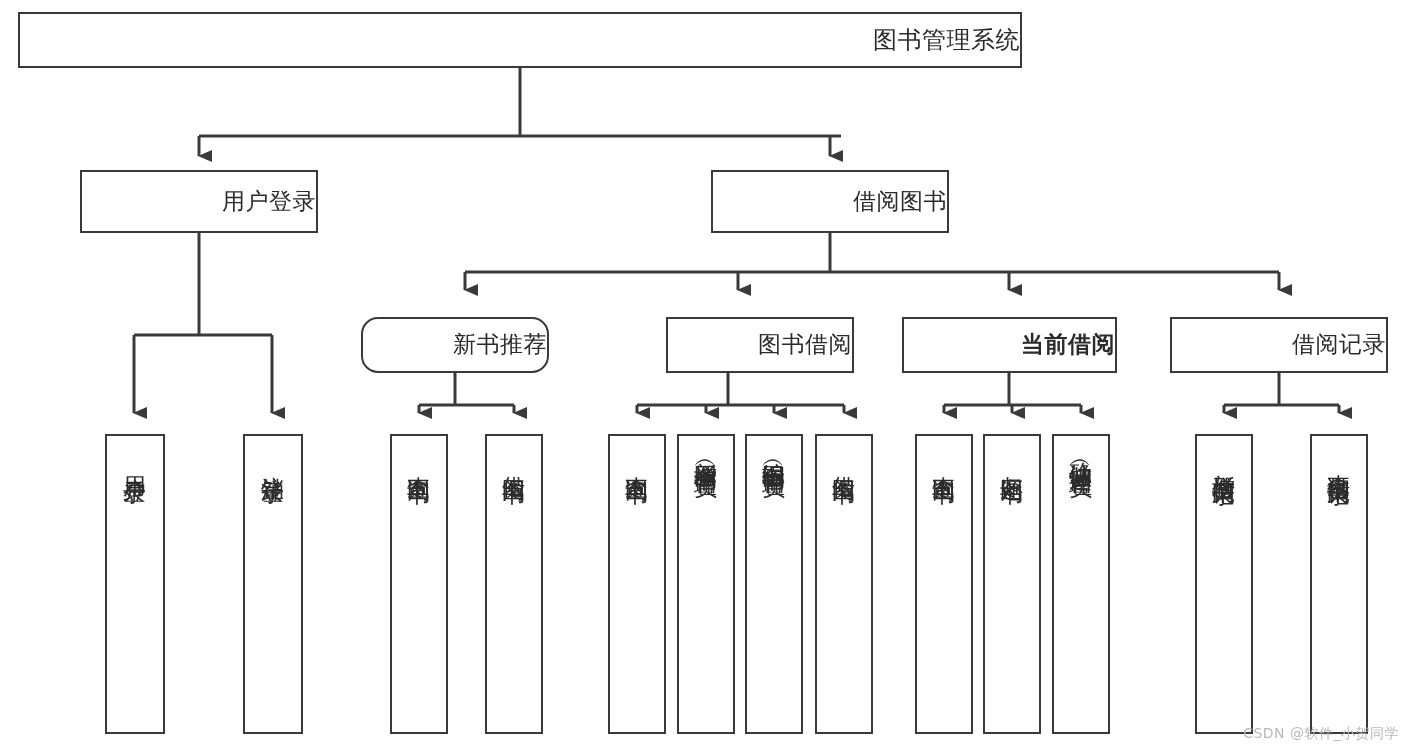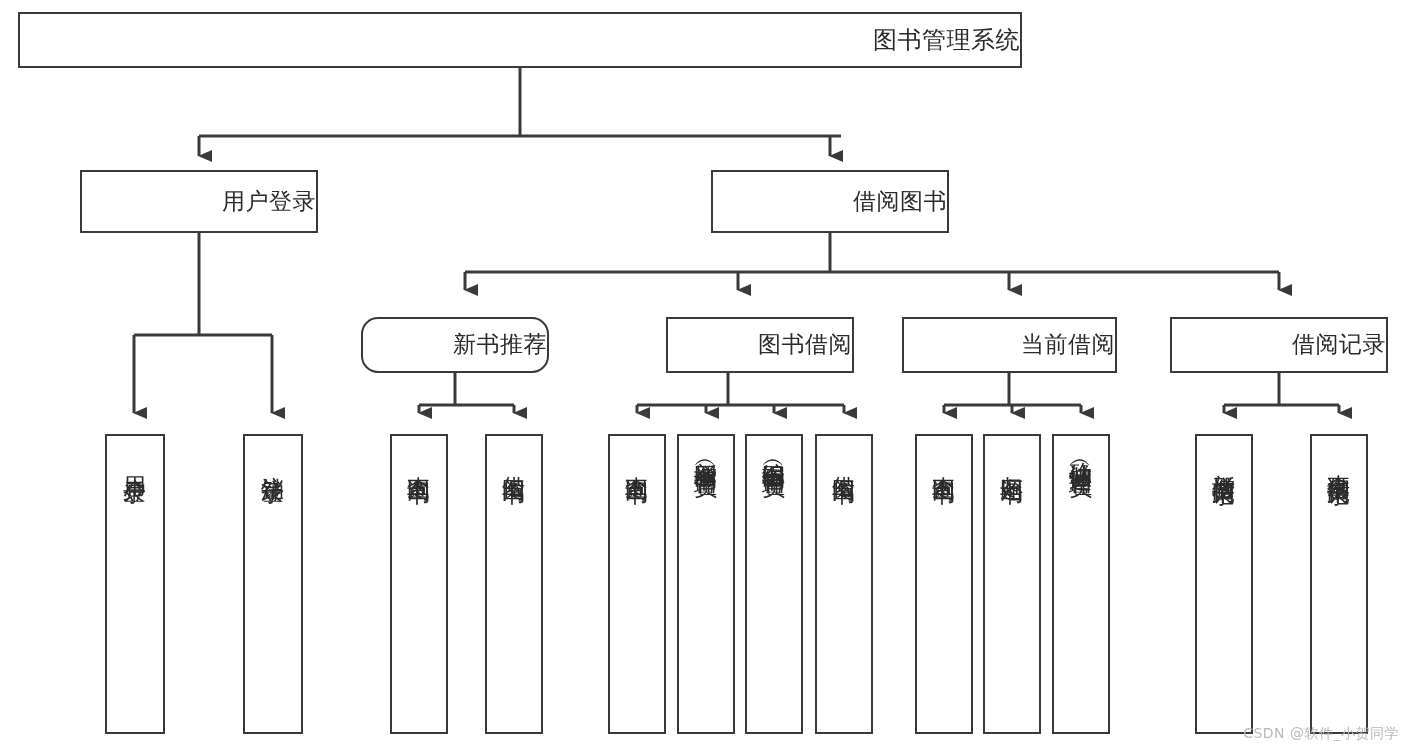--- a/index.html
+++ b/index.html
@@ -137,21 +137,21 @@
   <div class="node horiz" style="left:711px; top:170px; width:238px; height:63px;">
     <span class="label">借阅图书</span>
   </div>
 
   <div class="node horiz" style="left:361px; top:317px; width:188px; height:56px;border-radius:17px;">
     <span class="label">新书推荐</span>
   </div>
   <div class="node horiz" style="left:634px; top:317px; width:188px; height:56px;margin-left:32px;">
     <span class="label">图书借阅</span>
   </div>
-  <div class="node horiz" style="left:902px; top:317px; width:215px; height:56px;">
+  <div class="node horiz" style="left:902px; top:317px; width:215px; height:56px;font-weight:bold;">
     <span class="label">当前借阅</span>
   </div>
   <div class="node horiz" style="left:1170px; top:317px; width:218px; height:56px;">
     <span class="label">借阅记录</span>
   </div>
 
   <div class="node vert" style="left:105px; top:434px; width:60px; height:300px;">
     <span class="label">用户登录</span>
   </div>
   <div class="node vert" style="left:243px; top:434px; width:60px; height:300px;">

